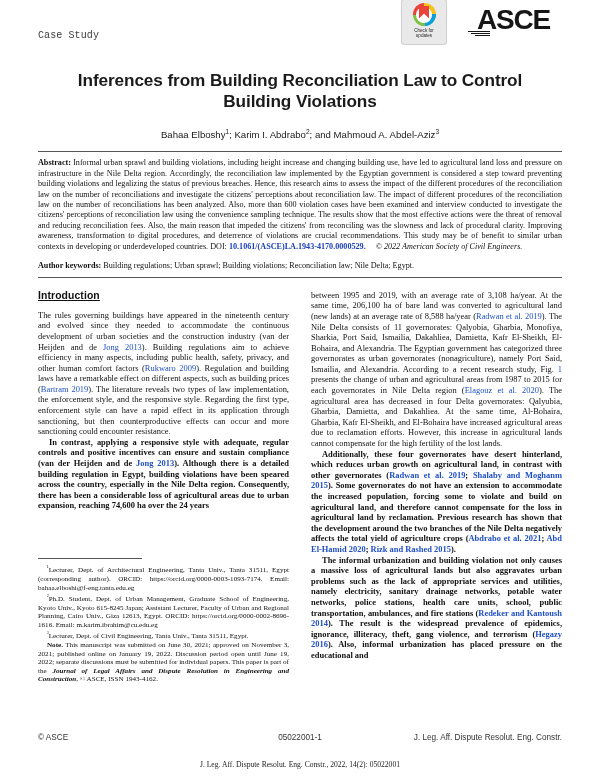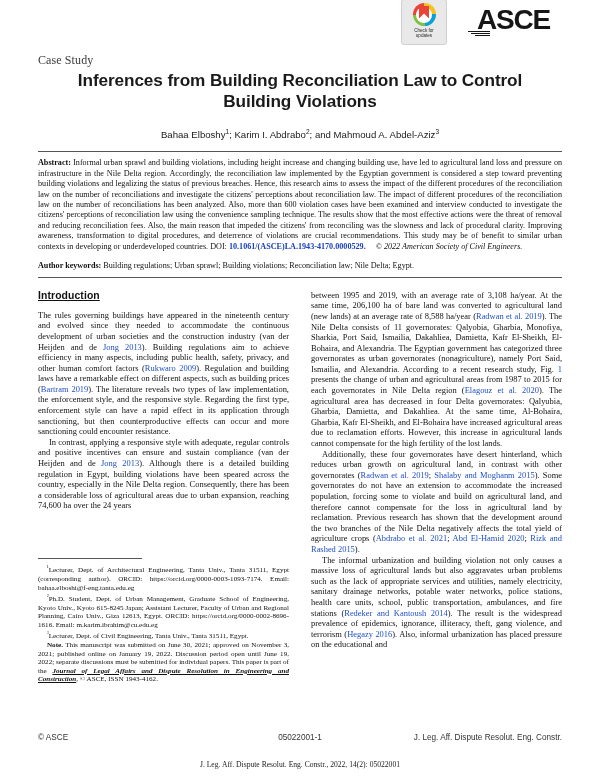--- a/index.html
+++ b/index.html
@@ -26,25 +26,24 @@
   
   .header {
     position: relative;
     height: 62px;
     margin: 0 38px;
   }
   .case-study {
     position: absolute;
     left: 0;
     top: 30px;
-    font-family: Liberation Serif, serif;
-    font-size: 12px;
+    font-family: Liberation Mono, monospace;
+    font-size: 10px;
     color: #3c3c3c;
     letter-spacing: 0.1px;
-    margin-top: 23px;
   }
   .crossmark {
     position: absolute;
     left: 363px;
     top: -1px;
     width: 46px;
     height: 46px;
     background: #e9e9e9;
     border: 1px solid #cfcfcf;
     border-radius: 3px;
@@ -192,21 +191,21 @@
     text-decoration: underline;
   }
   p.body {
     margin: 0;
     font-size: 8.45px;
     line-height: 10.6px;
     text-align: justify;
     color: #111;
     hyphens: auto;
   }
-  p.body + p.body { text-indent: 11px; }
+  p.body + p.body { text-indent: 11px; font-weight: bold; }
   a.cite, .cite {
     color: #1f4fc4;
     text-decoration: none;
     margin-top: 45px;
   }
 
   
   .footnotes {
     position: absolute;
     left: 0;
@@ -221,21 +220,21 @@
   .fn {
     font-size: 7.1px;
     line-height: 8.5px;
     text-align: justify;
     margin: 0;
     color: #111;
     text-indent: 9px;
   }
   .fn sup { font-size: 5.4px; vertical-align: super; }
   .fn b { font-weight: bold; }
-  .fn i { font-style: italic; text-decoration: underline; }
+  .fn i { font-style: italic; }
 
   
   .footer {
     position: absolute;
     left: 38px;
     right: 38px;
     top: 733px;
     display: flex;
     justify-content: space-between;
     align-items: baseline;

